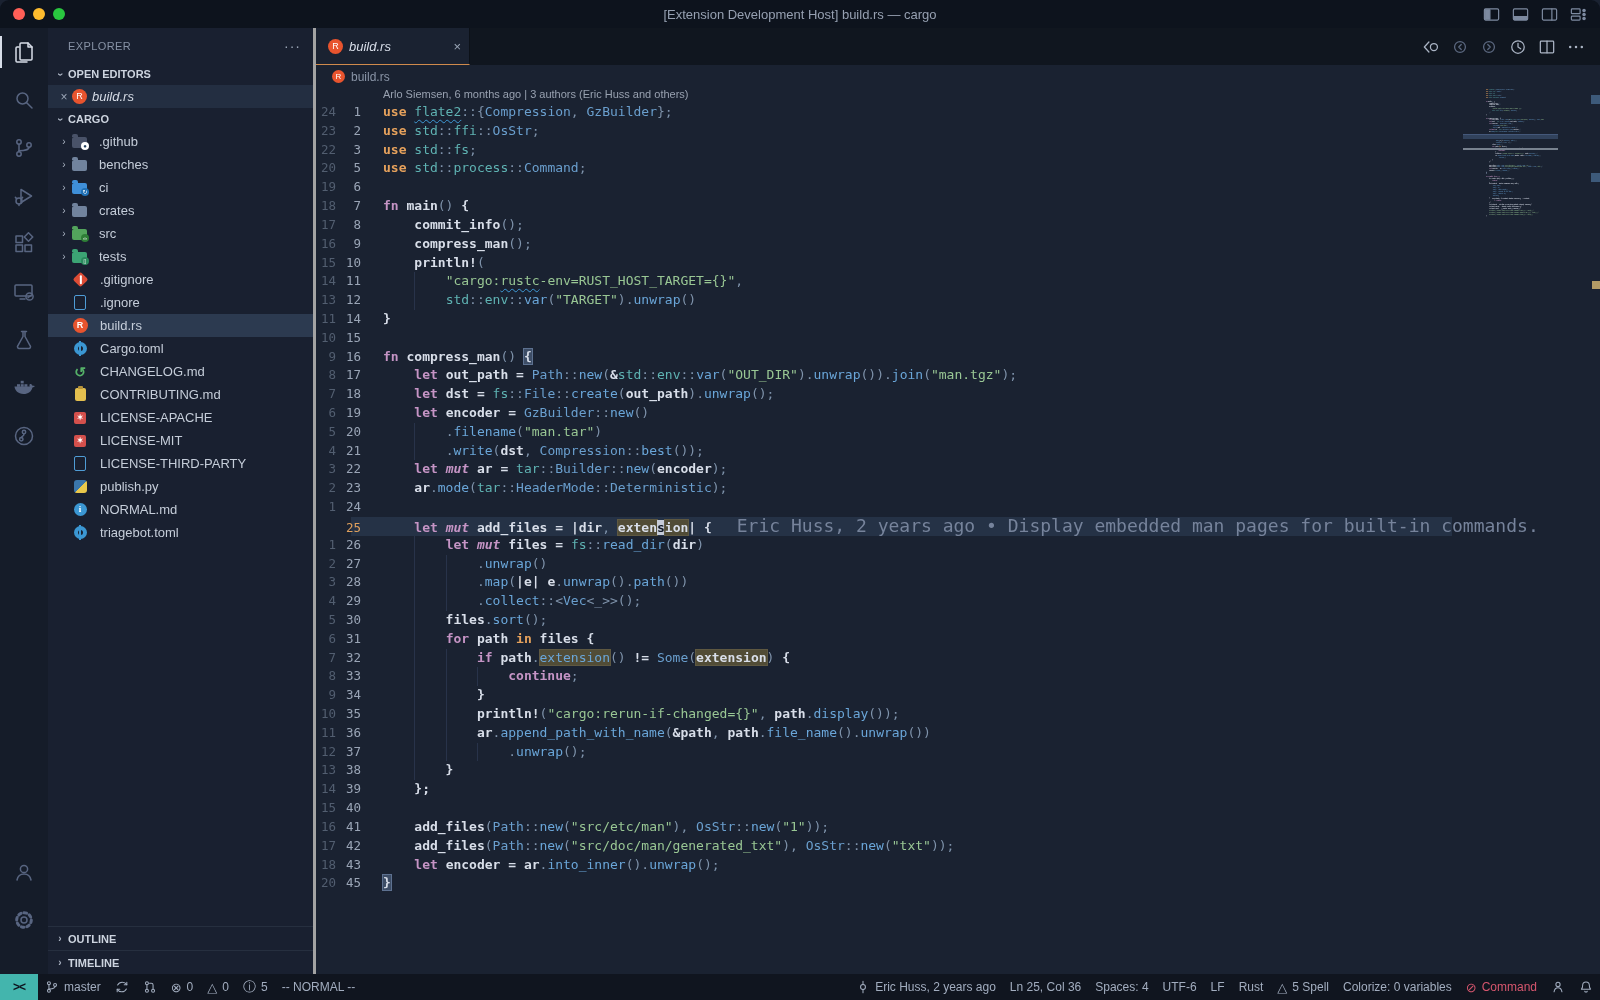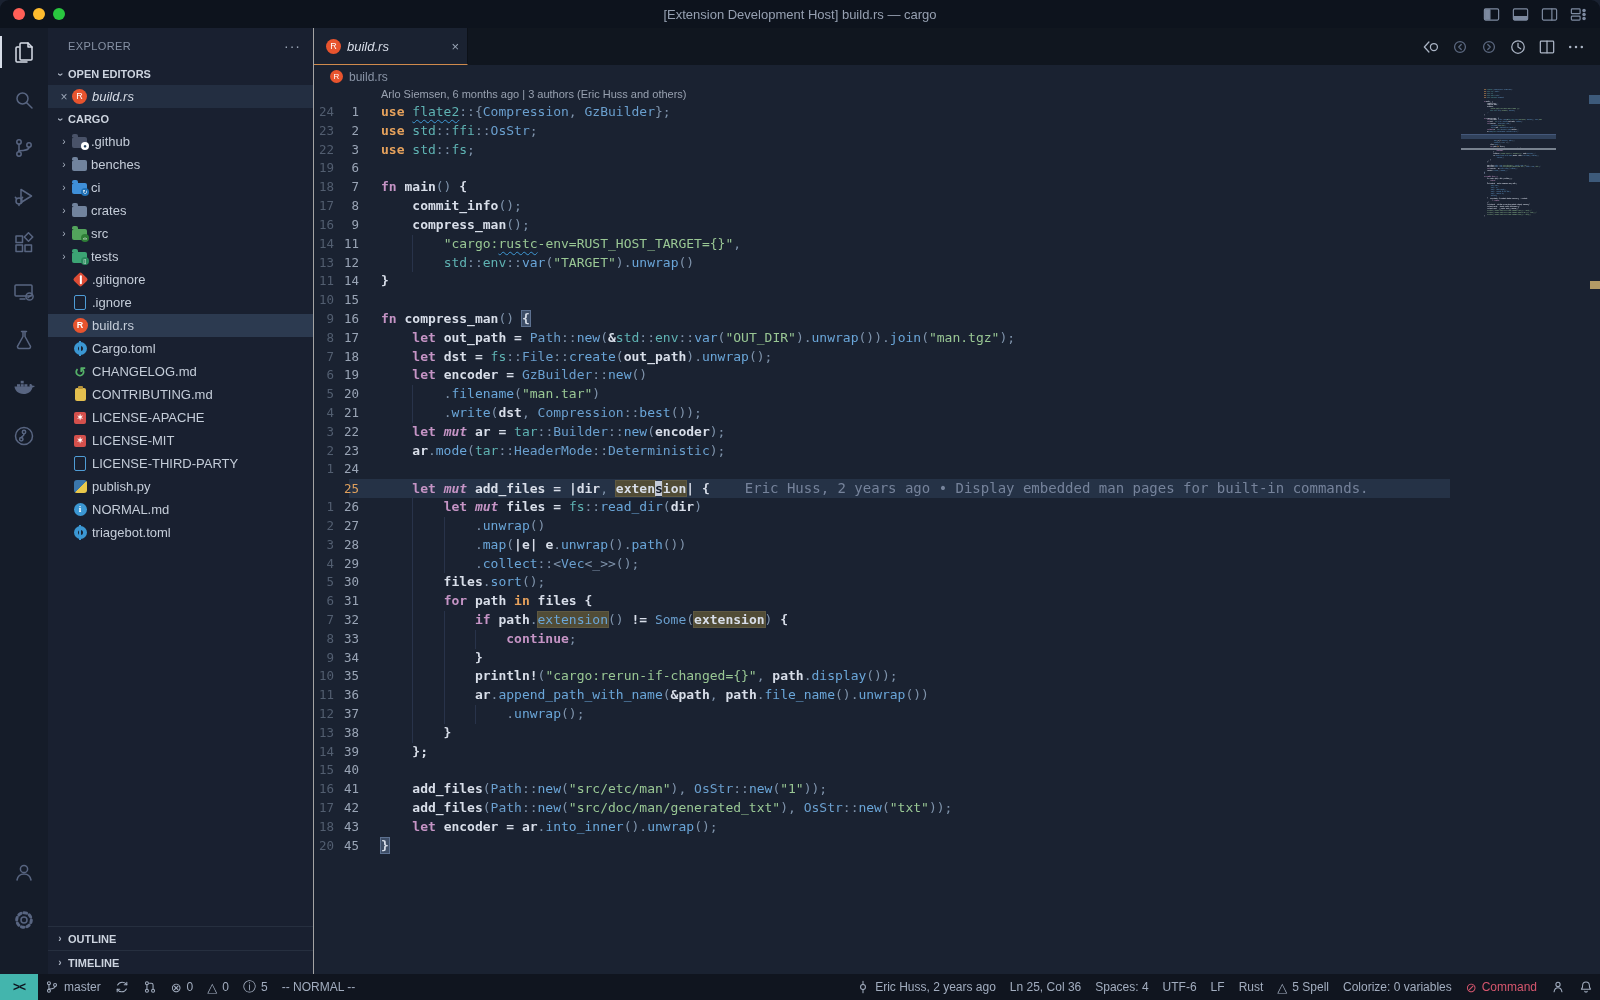--- a/index.html
+++ b/index.html
@@ -14,34 +14,34 @@
   .tbicons .ic{width:19px;height:19px;}
   
   .main{flex:1;display:flex;min-height:0;}
   .activitybar{width:48px;background:#151c29;display:flex;flex-direction:column;align-items:center;flex:0 0 48px;position:relative;}
   .ab-item{width:48px;height:48px;display:flex;align-items:center;justify-content:center;color:#586581;cursor:pointer;position:relative;}
   .ab-item svg{width:24px;height:24px;}
   .ab-item.active{color:#d7dde8;}
   .ab-item.active::before{content:"";position:absolute;left:0;top:8px;bottom:8px;width:2px;background:#d7dde8;}
   .ab-bottom{margin-top:auto;margin-bottom:30px;}
   
-  .sidebar{width:265px;background:#192030;flex:0 0 265px;display:flex;flex-direction:column;font-size:13px;color:#c5cdd9;border-right:1px solid #a3a3a3;position:relative;}
+  .sidebar{width:265px;background:#192030;flex:0 0 265px;display:flex;flex-direction:column;font-size:13px;color:#c5cdd9;border-right:3px solid #a3a3a3;position:relative;}
   .sb-head{height:35px;display:flex;align-items:center;padding:0 12px 0 20px;color:#8792a5;font-size:11px;letter-spacing:.4px;}
   .sb-more{margin-left:auto;color:#9aa5b6;font-size:14px;letter-spacing:1px;cursor:pointer;}
   .sec-head{height:22px;display:flex;align-items:center;font-weight:bold;font-size:11px;color:#cdd4df;padding-left:4px;cursor:pointer;}
   .chev{display:inline-block;width:16px;text-align:center;font-size:10px;color:#aab3c2;transform:rotate(90deg);}
   .chev.closed{transform:none;}
   .oe-row{height:23px;display:flex;align-items:center;background:#232e41;padding-left:8px;cursor:pointer;}
   .oe-close{width:16px;color:#9aa5b6;font-size:12px;text-align:center;}
   .oe-label{font-style:italic;margin-left:5px;color:#d5dbe5;}
   .tree{flex:0 0 auto;}
   .trow{height:23px;display:flex;align-items:center;padding-left:24px;cursor:pointer;}
   .trow.folder{padding-left:8px;}
   .trow.selected{background:#2c3a50;}
-  .trow .lbl{margin-left:4px;white-space:nowrap;}
+  .trow .lbl{margin-left:12px;white-space:nowrap;}
   .tchev{width:16px;font-size:10px;color:#aab3c2;text-align:center;}
   
   .fi{width:15px;height:11px;border-radius:2px;background:#71839d;position:relative;margin-top:2px;flex:0 0 15px;}
   .fi::before{content:"";position:absolute;top:-3px;left:0;width:6px;height:3px;border-radius:2px 2px 0 0;background:inherit;}
   .fi.gh{background:#495268;}
   .fi.ci{background:#3f8fd8;}
   .fi.src{background:#53a45c;}
   .fi.tests{background:#3ca474;}
   .fi .badge{position:absolute;right:-2px;bottom:-2px;width:8px;height:8px;border-radius:50%;background:#e8edf5;color:#24415e;font-size:6px;line-height:8px;text-align:center;overflow:hidden;}
   .fi.gh .badge{background:#fff;}
@@ -92,21 +92,21 @@
   .ki{color:#c594c5;font-style:italic;font-weight:bold;}
   .o{color:#e5a15c;font-weight:bold;}
   .ns{color:#5fb3b3;}
   .ty{color:#6a9fce;}
   .fn{color:#6aa6d9;}
   .s{color:#99c794;}
   .hl{background:#514c36;box-shadow:0 0 0 1px #5e5841;}
   .cur{background:#c5cbd8;color:#101826 !important;font-weight:bold;}
   .bm{background:#3d4d66;box-shadow:0 0 0 1px #5d7190;}
   .sp{text-decoration:underline;text-decoration-style:wavy;text-decoration-color:#3e9ad6;text-decoration-thickness:1px;text-underline-offset:3px;}
-  .bl{margin-left:35px;color:#76839b;font-weight:normal;font-size:14px;}
+  .bl{margin-left:25px;color:#76839b;font-weight:normal;font-size:18px;}
   
   .minimap{position:absolute;top:1px;left:1170px;width:58px;height:400px;overflow:hidden;cursor:pointer;}
   .mini-inner{transform:scale(0.1);transform-origin:0 0;width:1000%;}
   .mline{height:18.82px;line-height:18.82px;white-space:pre;font-size:13px;}
   .mm-band{position:absolute;left:1147px;width:95px;height:4px;top:46px;background:#31425c;border-top:1px solid #44587a;}
   .mm-line{position:absolute;left:1147px;width:95px;height:2px;top:60px;background:#78828f;}
   .ov-mark{position:absolute;width:12px;height:9px;background:#3d5a7a;left:1275px;}
   .ov-cursor{position:absolute;width:10px;height:8px;background:#b39b66;left:1276px;}
   
   .statusbar{height:26px;background:#10151f;display:flex;align-items:stretch;font-size:12px;color:#a2adbf;flex:0 0 26px;}
@@ -438,24 +438,26 @@
       <div class="breadcrumb">
         <span class="ic-rust">R</span>
         <span>build.rs</span>
       </div>
       <div class="codearea">
         <div class="blamehead">Arlo Siemsen, 6 months ago | 3 authors (Eric Huss and others)</div>
         <div id="lines">
             <div class="line"><span class="gut rel">24</span><span class="gut abs">1</span><span class="lc"><span class="tk o">use </span><span class="tk ns sp">flate2</span><span class="tk pu">::{</span><span class="tk ty">Compression</span><span class="tk pu">, </span><span class="tk ty">GzBuilder</span><span class="tk pu">};</span></span></div>
             <div class="line"><span class="gut rel">23</span><span class="gut abs">2</span><span class="lc"><span class="tk o">use </span><span class="tk ns">std</span><span class="tk pu">::</span><span class="tk ns">ffi</span><span class="tk pu">::</span><span class="tk ty">OsStr</span><span class="tk pu">;</span></span></div>
             <div class="line"><span class="gut rel">22</span><span class="gut abs">3</span><span class="lc"><span class="tk o">use </span><span class="tk ns">std</span><span class="tk pu">::</span><span class="tk ns">fs</span><span class="tk pu">;</span></span></div>
+            <div class="line"><span class="gut rel">20</span><span class="gut abs">5</span><span class="lc"><span class="tk o">use </span><span class="tk ns">std</span><span class="tk pu">::</span><span class="tk ns">process</span><span class="tk pu">::</span><span class="tk ty">Command</span><span class="tk pu">;</span></span></div>
             <div class="line"><span class="gut rel">19</span><span class="gut abs">6</span><span class="lc"></span></div>
             <div class="line"><span class="gut rel">18</span><span class="gut abs">7</span><span class="lc"><span class="tk k">fn </span><span class="tk p">main</span><span class="tk pu">() </span><span class="tk p">{</span></span></div>
             <div class="line"><span class="gut rel">17</span><span class="gut abs">8</span><span class="lc"><span class="tk p">    commit_info</span><span class="tk pu">();</span></span></div>
             <div class="line"><span class="gut rel">16</span><span class="gut abs">9</span><span class="lc"><span class="tk p">    compress_man</span><span class="tk pu">();</span></span></div>
+            <div class="line"><span class="gut rel">15</span><span class="gut abs">10</span><span class="lc"><span class="tk p">    println!</span><span class="tk pu">(</span></span></div>
             <div class="line"><div class="guide" style="left: 98.29px;"></div><span class="gut rel">14</span><span class="gut abs">11</span><span class="lc"><span class="tk p">        </span><span class="tk s">"cargo:</span><span class="tk s sp">rustc</span><span class="tk s">-env=RUST_HOST_TARGET={}"</span><span class="tk pu">,</span></span></div>
             <div class="line"><div class="guide" style="left: 98.29px;"></div><span class="gut rel">13</span><span class="gut abs">12</span><span class="lc"><span class="tk p">        </span><span class="tk ns">std</span><span class="tk pu">::</span><span class="tk ns">env</span><span class="tk pu">::</span><span class="tk fn">var</span><span class="tk pu">(</span><span class="tk s">"TARGET"</span><span class="tk pu">)</span><span class="tk pu">.</span><span class="tk fn">unwrap</span><span class="tk pu">()</span></span></div>
             <div class="line"><span class="gut rel">11</span><span class="gut abs">14</span><span class="lc"><span class="tk p">}</span></span></div>
             <div class="line"><span class="gut rel">10</span><span class="gut abs">15</span><span class="lc"></span></div>
             <div class="line"><span class="gut rel">9</span><span class="gut abs">16</span><span class="lc"><span class="tk k">fn </span><span class="tk p">compress_man</span><span class="tk pu">() </span><span class="tk p bm">{</span></span></div>
             <div class="line"><span class="gut rel">8</span><span class="gut abs">17</span><span class="lc"><span class="tk p">    </span><span class="tk k">let </span><span class="tk p">out_path </span><span class="tk p">= </span><span class="tk ty">Path</span><span class="tk pu">::</span><span class="tk fn">new</span><span class="tk pu">(</span><span class="tk p">&amp;</span><span class="tk ns">std</span><span class="tk pu">::</span><span class="tk ns">env</span><span class="tk pu">::</span><span class="tk fn">var</span><span class="tk pu">(</span><span class="tk s">"OUT_DIR"</span><span class="tk pu">)</span><span class="tk pu">.</span><span class="tk fn">unwrap</span><span class="tk pu">())</span><span class="tk pu">.</span><span class="tk fn">join</span><span class="tk pu">(</span><span class="tk s">"man.tgz"</span><span class="tk pu">);</span></span></div>
             <div class="line"><span class="gut rel">7</span><span class="gut abs">18</span><span class="lc"><span class="tk p">    </span><span class="tk k">let </span><span class="tk p">dst </span><span class="tk p">= </span><span class="tk ns">fs</span><span class="tk pu">::</span><span class="tk ty">File</span><span class="tk pu">::</span><span class="tk fn">create</span><span class="tk pu">(</span><span class="tk p">out_path</span><span class="tk pu">)</span><span class="tk pu">.</span><span class="tk fn">unwrap</span><span class="tk pu">();</span></span></div>
             <div class="line"><span class="gut rel">6</span><span class="gut abs">19</span><span class="lc"><span class="tk p">    </span><span class="tk k">let </span><span class="tk p">encoder </span><span class="tk p">= </span><span class="tk ty">GzBuilder</span><span class="tk pu">::</span><span class="tk fn">new</span><span class="tk pu">()</span></span></div>
             <div class="line"><div class="guide" style="left: 98.29px;"></div><span class="gut rel">5</span><span class="gut abs">20</span><span class="lc"><span class="tk p">        </span><span class="tk pu">.</span><span class="tk fn">filename</span><span class="tk pu">(</span><span class="tk s">"man.tar"</span><span class="tk pu">)</span></span></div>
             <div class="line"><div class="guide" style="left: 98.29px;"></div><span class="gut rel">4</span><span class="gut abs">21</span><span class="lc"><span class="tk p">        </span><span class="tk pu">.</span><span class="tk fn">write</span><span class="tk pu">(</span><span class="tk p">dst</span><span class="tk pu">, </span><span class="tk ty">Compression</span><span class="tk pu">::</span><span class="tk fn">best</span><span class="tk pu">());</span></span></div>

